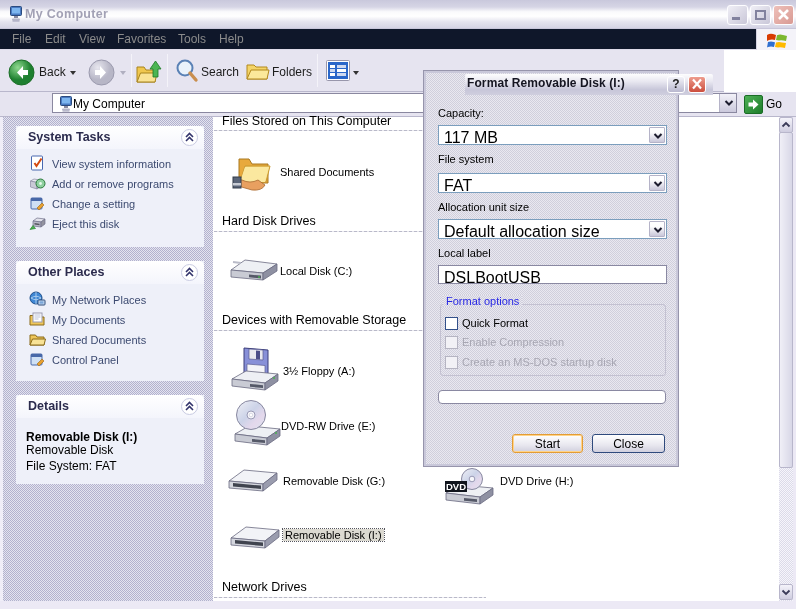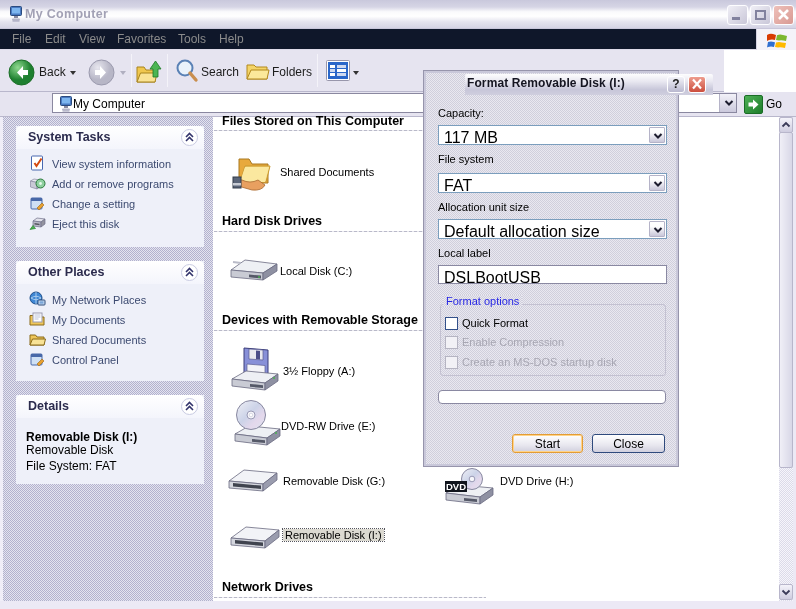--- a/index.html
+++ b/index.html
@@ -47,21 +47,21 @@
   color:#2c2c4e; border-radius:5px 5px 0 0; }
 .panel-hd span { position:absolute; left:12px; top:4px; }
 .chev { position:absolute; right:6px; top:3px; width:17px; height:17px;
   border-radius:50%; background:#fff; border:1px solid #c9cbe2; color:#33346c;
   text-align:center; }
 .task { position:absolute; left:13px; font-size:11px; color:#3c4a70; }
 .task svg { position:absolute; left:0; top:-2px; }
 .task span { position:absolute; left:23px; top:1px; white-space:nowrap; width:160px; }
 
 #content { left:213px; top:0; width:566px; height:484px; background:#fff; }
-.sect-hd { position:absolute; left:9px; font-size:12.5px; font-weight:bold; color:#000;
+.sect-hd { position:absolute; left:9px; font-size:12.5px; font-weight:normal; color:#000;
   white-space:nowrap; }
 .sect-line { position:absolute; left:1px; width:448px; height:1px;
   background:repeating-linear-gradient(90deg,#b9b9c9 0 3px,#e8e8ee 3px 5px); }
 .item { position:absolute; font-size:11px; color:#000; }
 .item .lbl { position:absolute; left:48px; white-space:nowrap; }
 
 #vscroll { left:779px; top:0px; width:14px; height:484px;
   background:repeating-conic-gradient(#dcdbe9 0% 25%, #f6f5fb 0% 50%) 0 0/2px 2px; }
 .sbtn { position:absolute; left:0; width:14px; height:16px;
   background:linear-gradient(#f4f3fa,#cfcde0); border:1px solid #b8b6cb; border-radius:2px;

